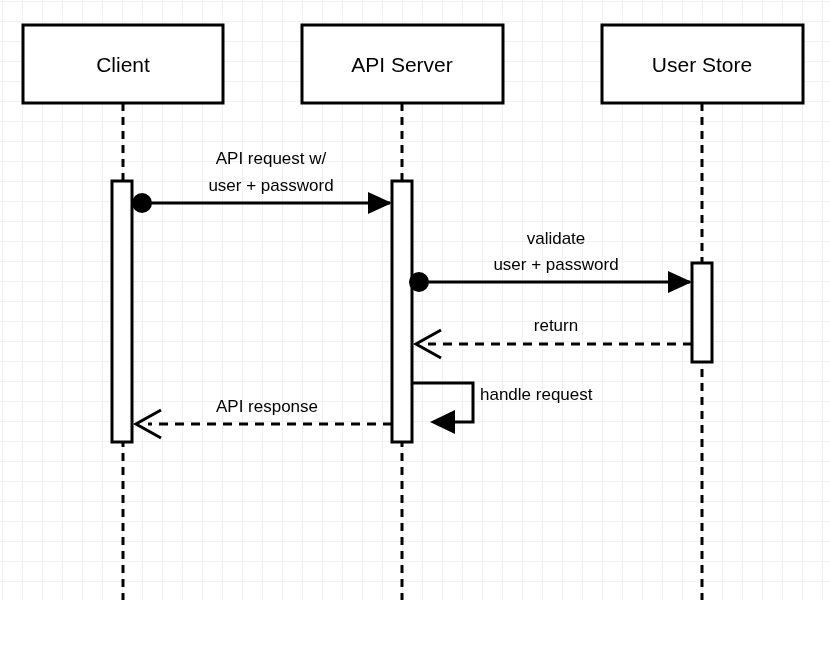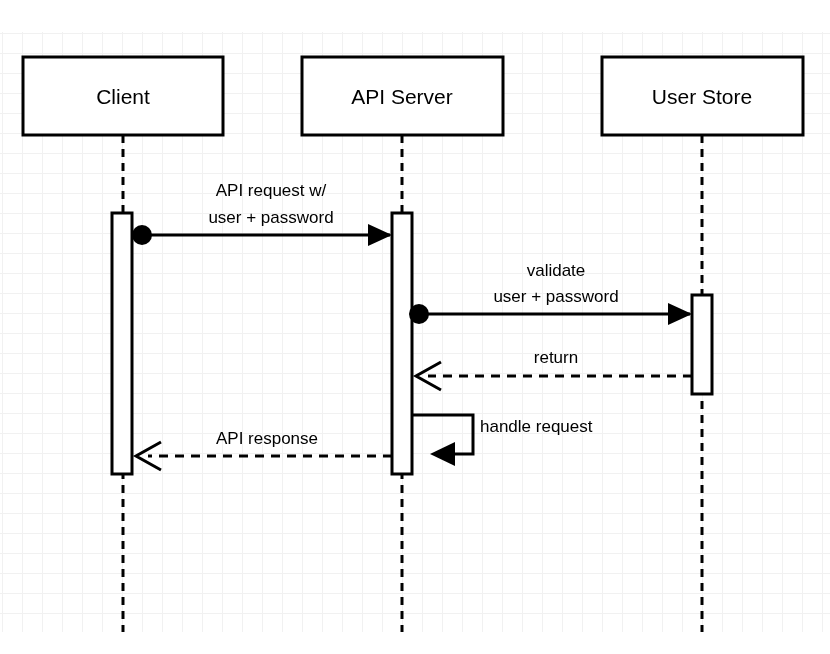--- a/index.html
+++ b/index.html
@@ -15,21 +15,20 @@
     overflow: hidden;
     background-color: #ffffff;
     background-image:
       linear-gradient(to right, #f1f1f1 1px, transparent 1px),
       linear-gradient(to bottom, #f1f1f1 1px, transparent 1px),
       linear-gradient(to right, #dadada 1px, transparent 1px),
       linear-gradient(to bottom, #dadada 1px, transparent 1px);
     background-size: 20px 20px, 20px 20px, 80px 80px, 80px 80px;
     background-position: 2px 1px, 2px 1px, 2px 1px, 2px 1px;
     font-family: "Liberation Sans", sans-serif;
-    margin-top: 32px;
   }
   #diagram-svg {
     position: absolute;
     left: 0;
     top: 0;
     width: 830px;
     height: 654px;
   }
   .participant-label {
     font-family: "Liberation Sans", sans-serif;

